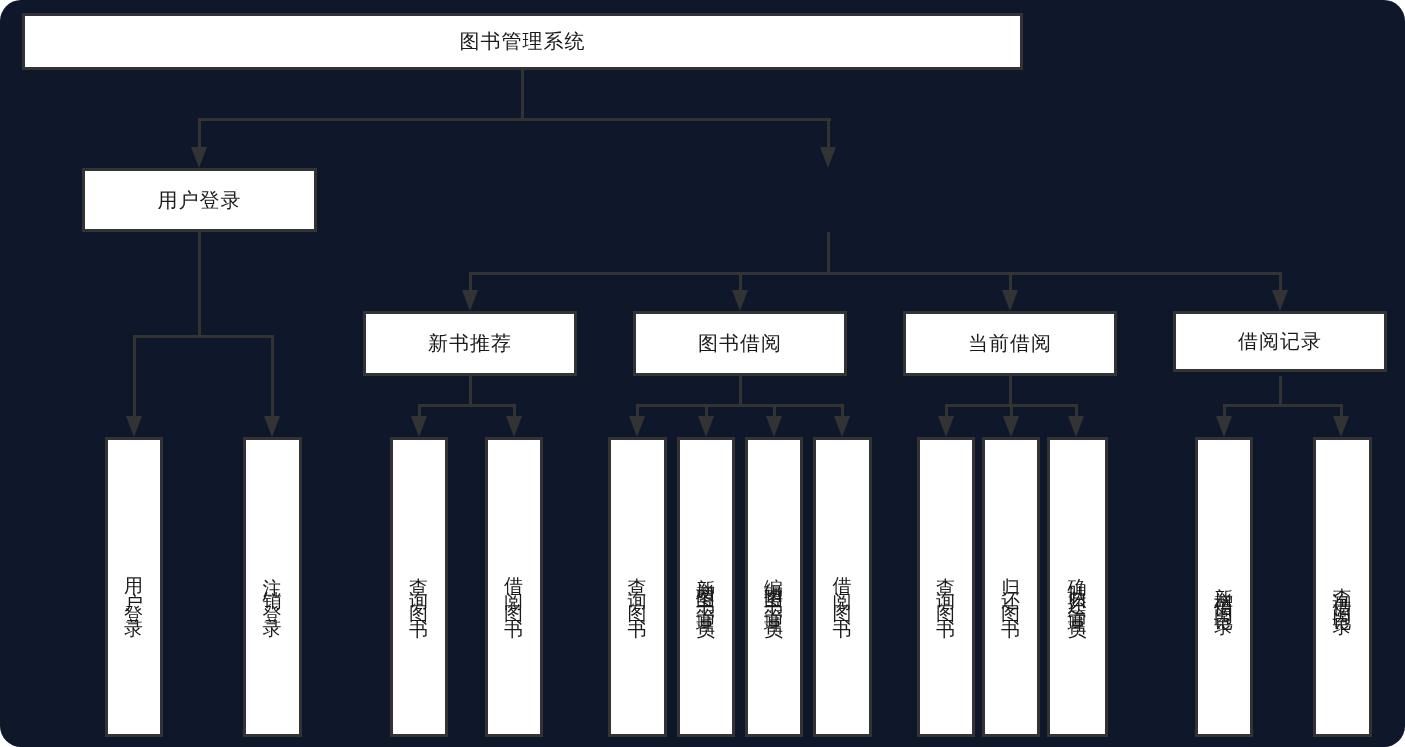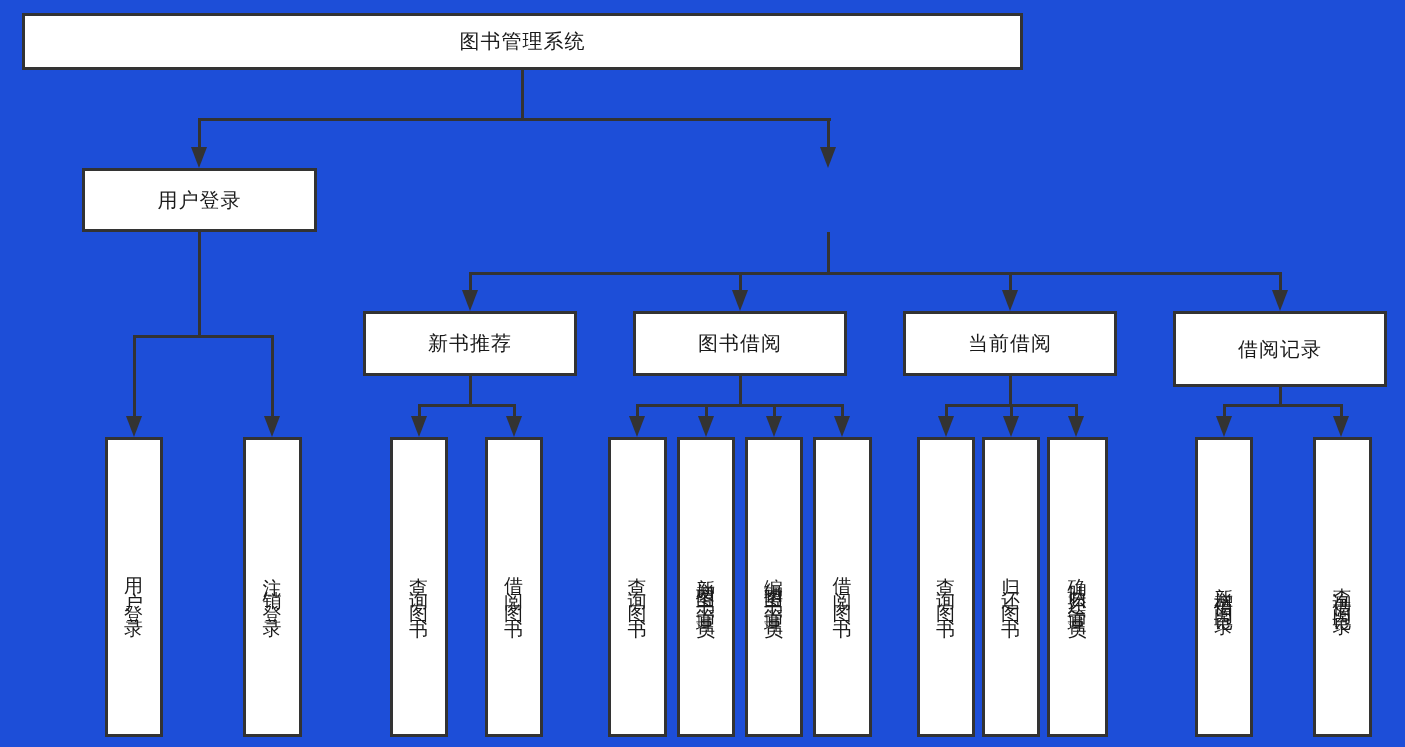--- a/index.html
+++ b/index.html
@@ -1,22 +1,23 @@
 <!DOCTYPE html>
 <html><head>
 <meta charset="utf-8">
 <style>
   html,body{margin:0;padding:0;background:#ffffff;}
   #stage{
     position:relative;
     width:1405px;height:747px;
-    background:#1d4ed8;
+    background:#0f172a;
     font-family:"Liberation Sans","DejaVu Sans",sans-serif;
     color:#1a1a1a;
     overflow:hidden;
+    border-radius:21px;
   }
   .box{
     position:absolute;
     box-sizing:border-box;
     background:#ffffff;
     border:3px solid #333333;
     display:flex;
     align-items:center;
     justify-content:center;
     font-size:20px;
@@ -99,21 +100,21 @@
 
   <div class="box" style="left:633px;top:311px;width:214px;height:65px;">
     <span>图书借阅</span>
   </div>
   <div class="box" style="left:363px;top:311px;width:214px;height:65px;">
     <span>新书推荐</span>
   </div>
   <div class="box" style="left:903px;top:311px;width:214px;height:65px;text-align:right;">
     <span>当前借阅</span>
   </div>
-  <div class="box" style="left:1173px;top:311px;width:214px;height:76px;">
+  <div class="box" style="left:1173px;top:311px;width:214px;height:61px;">
     <span>借阅记录</span>
   </div>
 
   <div class="vline" style="left:469px;top:376px;height:31px;"></div>
   <div class="hline" style="left:418px;top:404px;width:98px;"></div>
   <div class="vline" style="left:418px;top:404px;height:15px;"></div>
   <div class="vline" style="left:513px;top:404px;height:15px;"></div>
   <div class="arrow" style="left:411px;top:416px;"></div>
   <div class="arrow" style="left:506px;top:416px;"></div>
 

